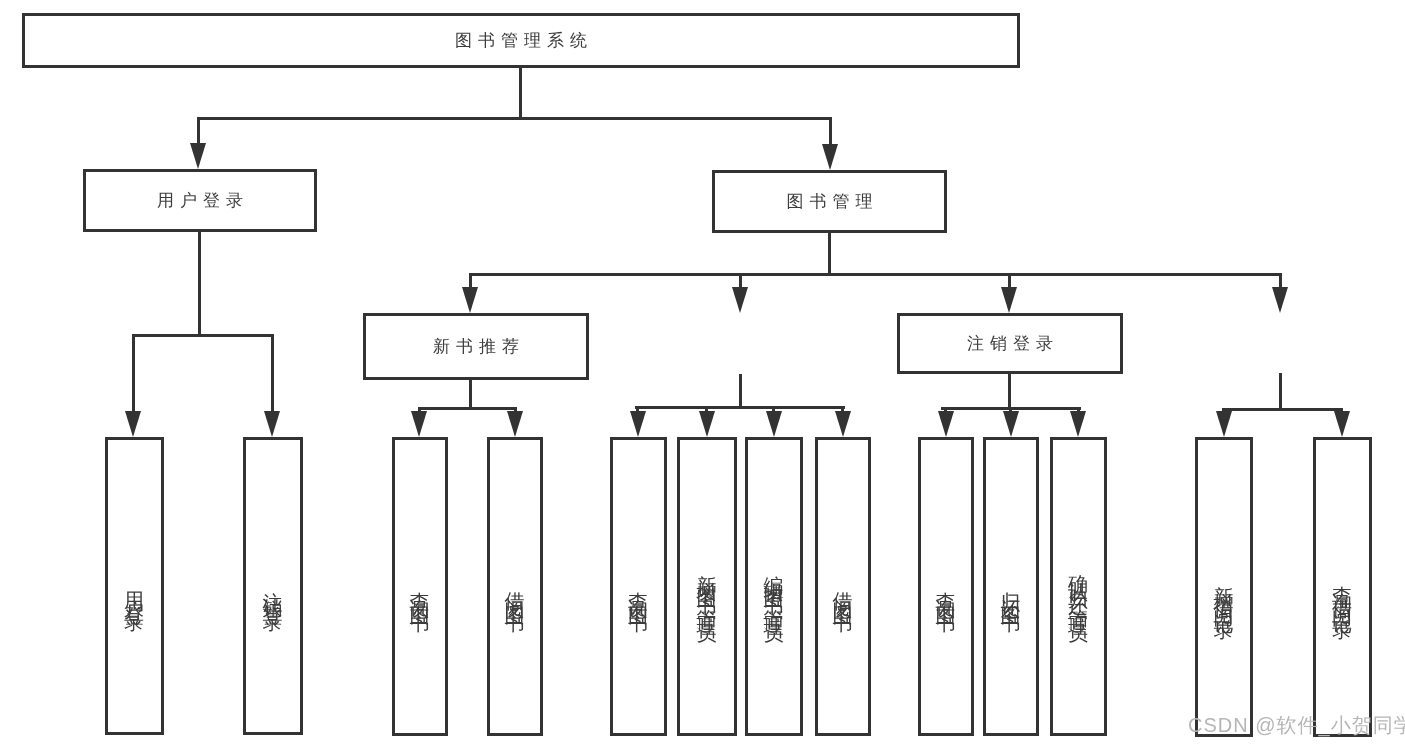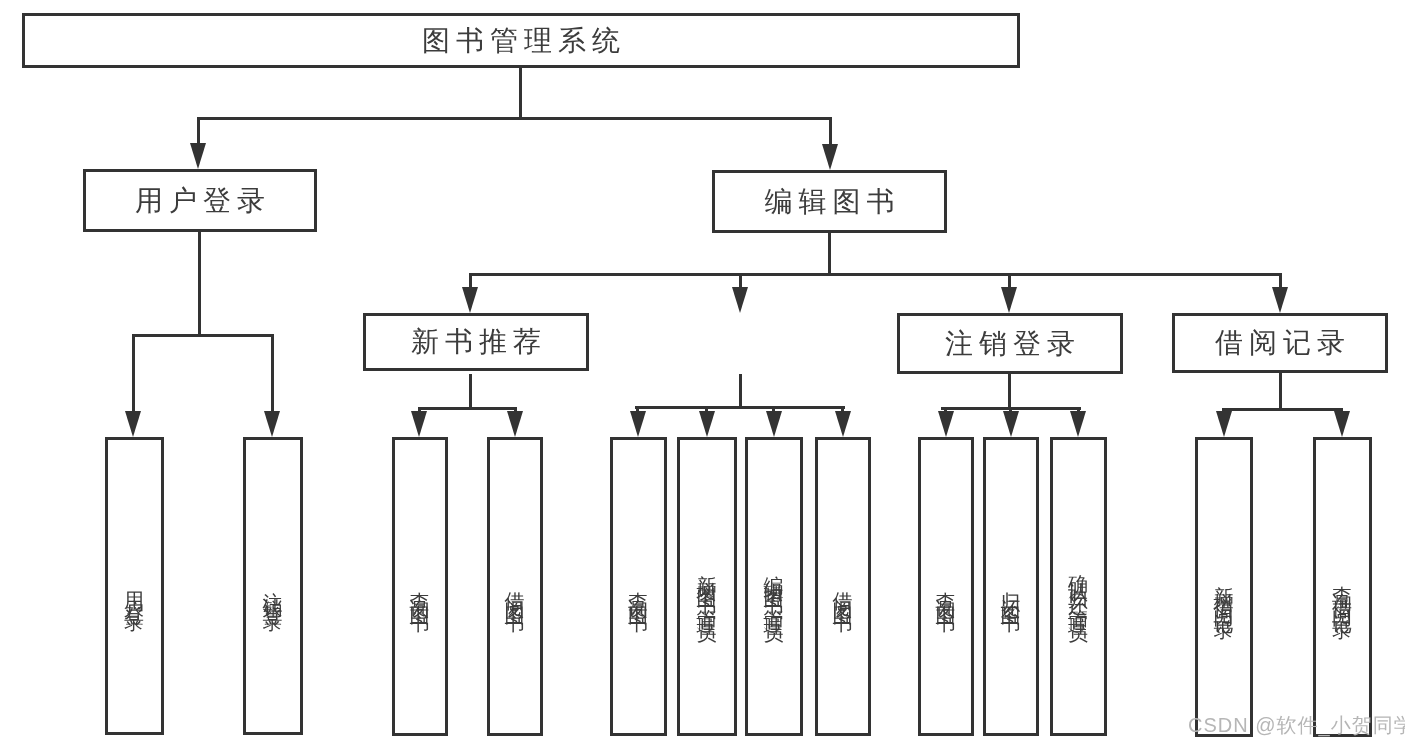--- a/index.html
+++ b/index.html
@@ -4,21 +4,21 @@
 <style>
   html,body{margin:0;padding:0;background:#fff;}
   .stage{
     position:relative;width:1405px;height:747px;background:#ffffff;overflow:hidden;
     font-family:"Liberation Sans","DejaVu Sans",sans-serif;color:#3c3c3c;
   }
   .node{
     position:absolute;box-sizing:border-box;border:3px solid #333333;background:#ffffff;
     display:flex;align-items:center;justify-content:center;z-index:2;
   }
-  .lbl-h{font-size:28px;letter-spacing:6px;margin-right:-6px;white-space:nowrap;}
+  .lbl-h{font-size:17px;letter-spacing:6px;margin-right:-6px;white-space:nowrap;}
   .lbl-v{
     writing-mode:vertical-rl;text-orientation:mixed;
     font-size:20px;letter-spacing:7px;margin-bottom:-7px;line-height:1;
   }
   .ln{position:absolute;background:#333333;z-index:1;}
   .vl{width:3px;}
   .hl{height:3px;}
   .arr{
     position:absolute;width:0;height:0;z-index:1;
     border-left:8px solid transparent;border-right:8px solid transparent;
@@ -42,49 +42,46 @@
   <div class="ln hl" style="left:197px;top:117px;width:635px"></div>
   <div class="ln vl" style="left:197px;top:117px;height:30px"></div>
   <div class="arr" style="left:190px;top:143px"></div>
   <div class="ln vl" style="left:829px;top:117px;height:30px"></div>
   <div class="arr" style="left:822px;top:144px"></div>
 
   <div class="node" style="left:83px;top:169px;width:234px;height:63px">
     <span class="lbl-h">用户登录</span>
   </div>
   <div class="node" style="left:712px;top:170px;width:235px;height:63px">
-    <span class="lbl-h">编辑图书</span>
+    <span class="lbl-h">图书管理</span>
   </div>
 
   <div class="ln vl" style="left:198px;top:232px;height:105px"></div>
   <div class="ln hl" style="left:132px;top:334px;width:142px"></div>
   <div class="ln vl" style="left:132px;top:334px;height:80px"></div>
   <div class="arr" style="left:125px;top:411px"></div>
   <div class="ln vl" style="left:271px;top:334px;height:80px"></div>
   <div class="arr" style="left:264px;top:411px"></div>
 
   <div class="ln vl" style="left:828px;top:233px;height:43px"></div>
   <div class="ln hl" style="left:469px;top:273px;width:813px"></div>
   <div class="ln vl" style="left:469px;top:273px;height:16px"></div>
   <div class="arr" style="left:462px;top:287px"></div>
   <div class="ln vl" style="left:739px;top:273px;height:16px"></div>
   <div class="arr" style="left:732px;top:287px"></div>
   <div class="ln vl" style="left:1008px;top:273px;height:16px"></div>
   <div class="arr" style="left:1001px;top:287px"></div>
   <div class="ln vl" style="left:1279px;top:273px;height:16px"></div>
   <div class="arr" style="left:1272px;top:287px"></div>
 
-  <div class="node" style="left:363px;top:313px;width:226px;height:58px">
+  <div class="node" style="left:363px;top:313px;width:226px;height:67px">
     <span class="lbl-h">新书推荐</span>
   </div>
   <div class="node" style="left:897px;top:313px;width:226px;height:61px">
     <span class="lbl-h">注销登录</span>
-  </div>
-  <div class="node" style="left:1172px;top:313px;width:216px;height:60px">
-    <span class="lbl-h">借阅记录</span>
   </div>
 
   <div class="ln vl" style="left:469px;top:374px;height:36px"></div>
   <div class="ln hl" style="left:418px;top:407px;width:99px"></div>
   <div class="ln vl" style="left:418px;top:407px;height:8px"></div>
   <div class="arr" style="left:411px;top:411px"></div>
   <div class="ln vl" style="left:514px;top:407px;height:8px"></div>
   <div class="arr" style="left:507px;top:411px"></div>
 
   <div class="ln vl" style="left:739px;top:374px;height:35px"></div>

